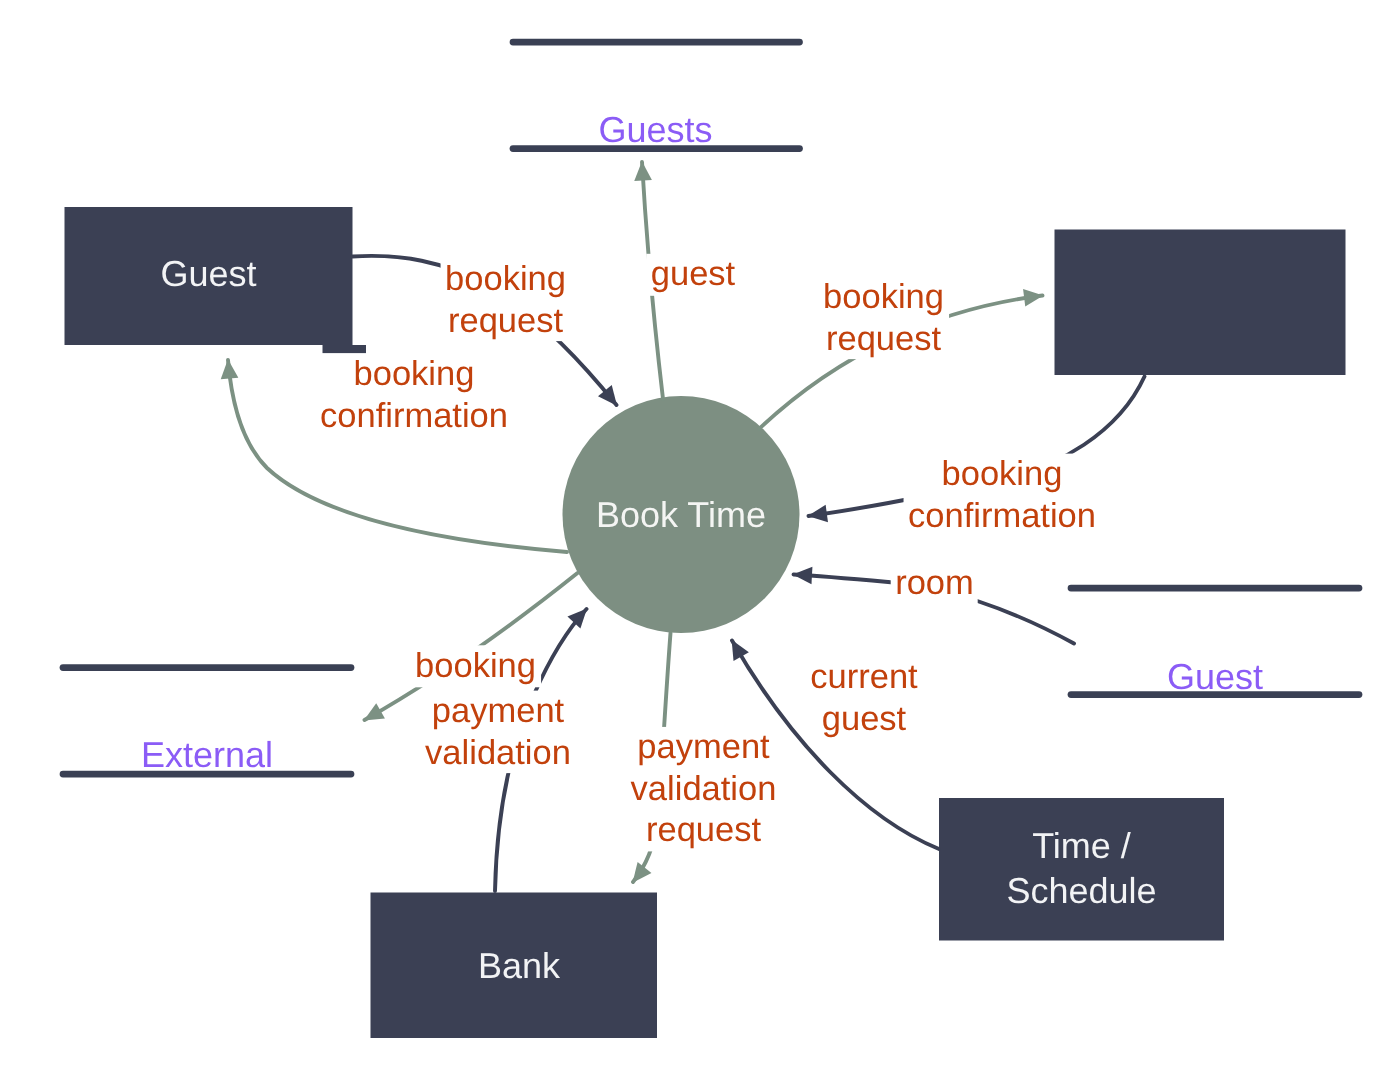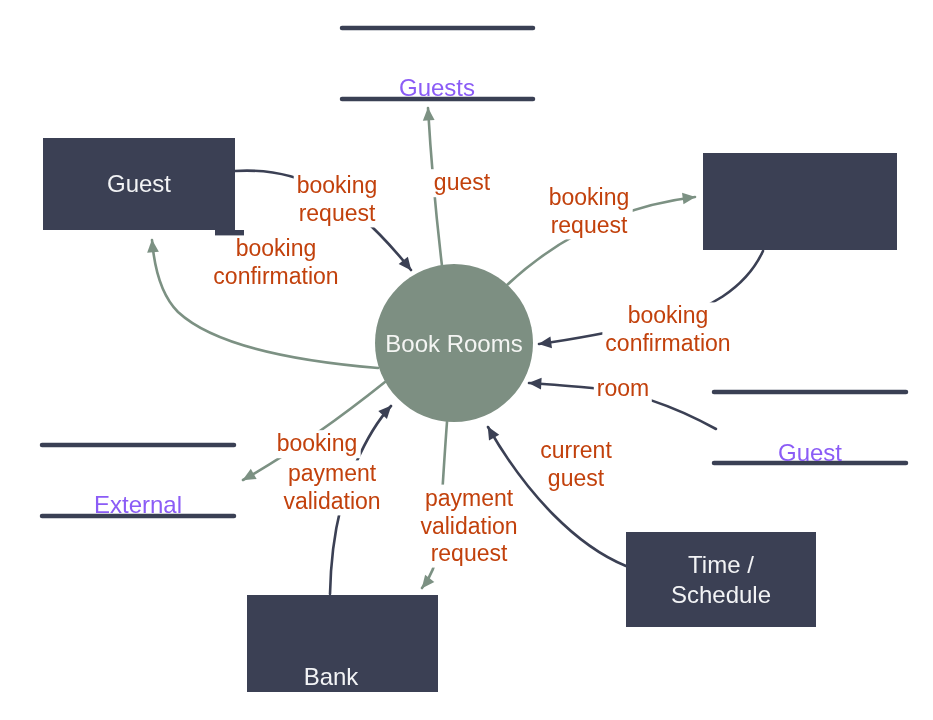--- a/index.html
+++ b/index.html
@@ -87,24 +87,24 @@
       <path d="M330,594 C331,546 339,501 356,463 C367,438 378,420 391,406" stroke="#3B4054" marker-end="url(#arrow-dark)"></path>
 
       <path d="M442,266 C436,215 431,160 428,108" stroke="#7C9183" marker-end="url(#arrow-green)"></path>
       <path d="M506,286 C558,237 622,206 695,197" stroke="#7C9183" marker-end="url(#arrow-green)"></path>
       <path d="M378,368 C318,363 220,351 178,312 C160,294 154,264 152,240" stroke="#7C9183" marker-end="url(#arrow-green)"></path>
       <path d="M447,422 C443,475 441,520 438,548 C436,566 430,578 422,588" stroke="#7C9183" marker-end="url(#arrow-green)"></path>
       <path d="M385,382 C345,414 296,450 243,480" stroke="#7C9183" marker-end="url(#arrow-green)"></path>
     </g>
   </svg>
 
-  <div class="overlay-label process-label" style="left:454px; top:344px;">Book Rooms</div>
+  <div class="overlay-label process-label" style="left:454px; top:344px;">Book Time</div>
 
   <div class="overlay-label entity-label" style="left:139px; top:184px;">Guest</div>
-  <div class="overlay-label entity-label" style="left:331px; top:645px;margin-top:32px;">Bank</div>
+  <div class="overlay-label entity-label" style="left:346px; top:645px;">Bank</div>
   <div class="overlay-label entity-label" style="left:721px; top:580px;">Time /
 Schedule</div>
 
   <div class="overlay-label store-label" style="left:437px; top:64px;">Guests</div>
   <div class="overlay-label store-label" style="left:810px; top:429px;">Guest</div>
   <div class="overlay-label store-label" style="left:138px; top:481px;">External</div>
 
   <div class="overlay-label flow-label" style="left:337px; top:200px;">booking
 request</div>
   <div class="overlay-label flow-label" style="left:462px; top:183px;">guest</div>

